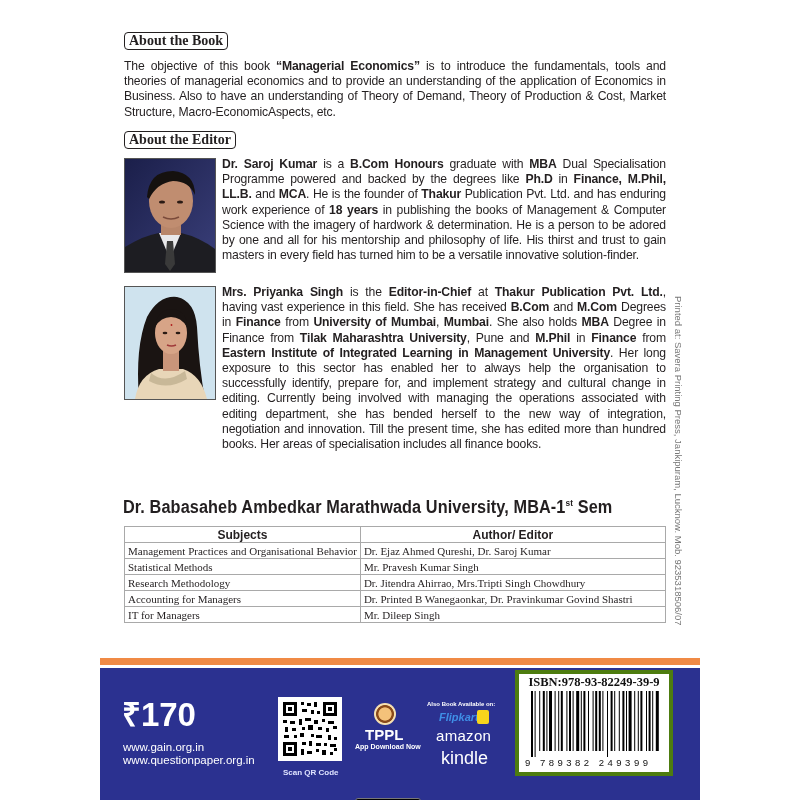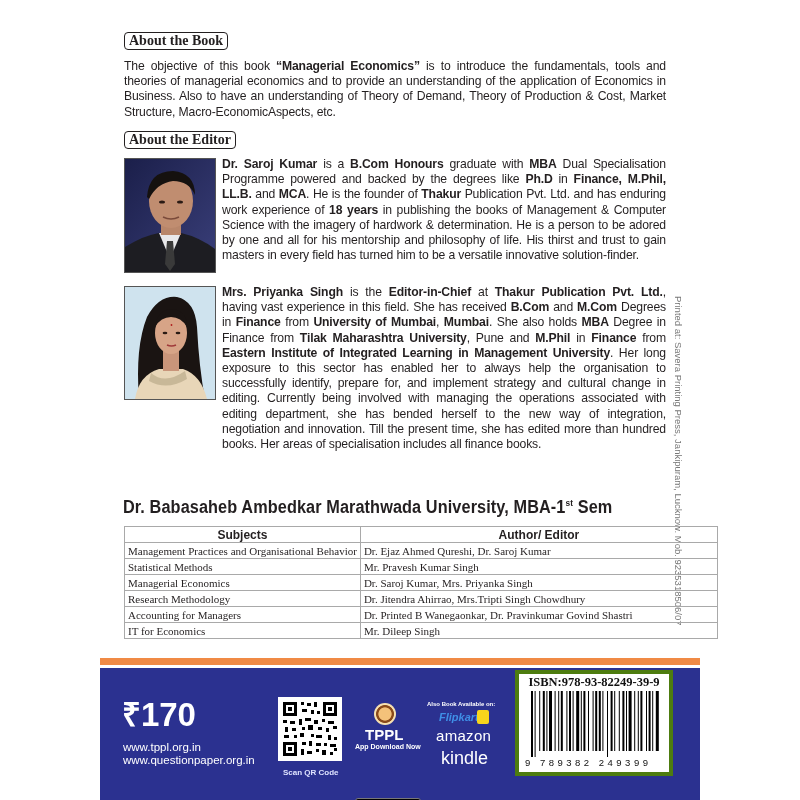--- a/index.html
+++ b/index.html
@@ -23,21 +23,21 @@
     overflow: hidden;
   }
   .photo svg { display: block; }
   .univ {
     position: absolute; left: 123px; top: 497px; width: 545px;
     font-size: 17.5px; font-weight: bold; letter-spacing: 0.1px; color: #231f20;
     white-space: nowrap; transform: scaleX(0.93); transform-origin: left;
   }
   .univ sup { font-size: 9px; vertical-align: 7px; }
   table.subj {
-    position: absolute; left: 124px; top: 526px; width: 594px;
+    position: absolute; left: 124px; top: 526px; width: 542px;
     border-collapse: collapse; font-family: "Liberation Serif", serif; font-size: 11px;
   }
   table.subj td, table.subj th {
     border: 1px solid #a9a9a9; padding: 0 3px; height: 15px; line-height: 14px; white-space: nowrap;
   }
   table.subj th {
     font-family: "Liberation Sans", sans-serif; font-weight: bold; font-size: 12px; text-align: center;
     transform: none;
   }
   .vert {
@@ -152,43 +152,39 @@
   <tbody id="tbody">
       <tr>
         <td>Management Practices and Organisational Behavior</td>
         <td>Dr. Ejaz Ahmed Qureshi, Dr. Saroj Kumar</td>
       </tr>
       <tr>
         <td>Statistical Methods</td>
         <td>Mr. Pravesh Kumar Singh</td>
       </tr>
       <tr>
-        <td>Managerial Economics</td>
-        <td>Dr. Saroj Kumar, Mrs. Priyanka Singh</td>
-      </tr>
-      <tr>
         <td>Research Methodology</td>
         <td>Dr. Jitendra Ahirrao, Mrs.Tripti Singh Chowdhury</td>
       </tr>
       <tr>
         <td>Accounting for Managers</td>
         <td>Dr. Printed B Wanegaonkar, Dr. Pravinkumar Govind Shastri</td>
       </tr>
       <tr>
-        <td>IT for Economics</td>
+        <td>IT for Managers</td>
         <td>Mr. Dileep Singh</td>
       </tr>
     </tbody>
 </table>
 
 <div class="orange"></div>
 <div class="band"></div>
 
 <div class="price">₹170</div>
-<div class="url" style="top:741px;">www.tppl.org.in</div>
+<div class="url" style="top:741px;">www.gain.org.in</div>
 <div class="url" style="top:754px;">www.questionpaper.org.in</div>
 
 <div class="qr">
   <svg width="64" height="64" viewBox="0 0 64 64">
     <rect x="5" y="5" width="14" height="14" fill="#000"></rect>
       <rect x="8" y="8" width="8" height="8" fill="#fff"></rect>
       <rect x="10" y="10" width="4" height="4" fill="#000"></rect>
     <rect x="45" y="5" width="14" height="14" fill="#000"></rect>
       <rect x="48" y="8" width="8" height="8" fill="#fff"></rect>
       <rect x="50" y="10" width="4" height="4" fill="#000"></rect>

